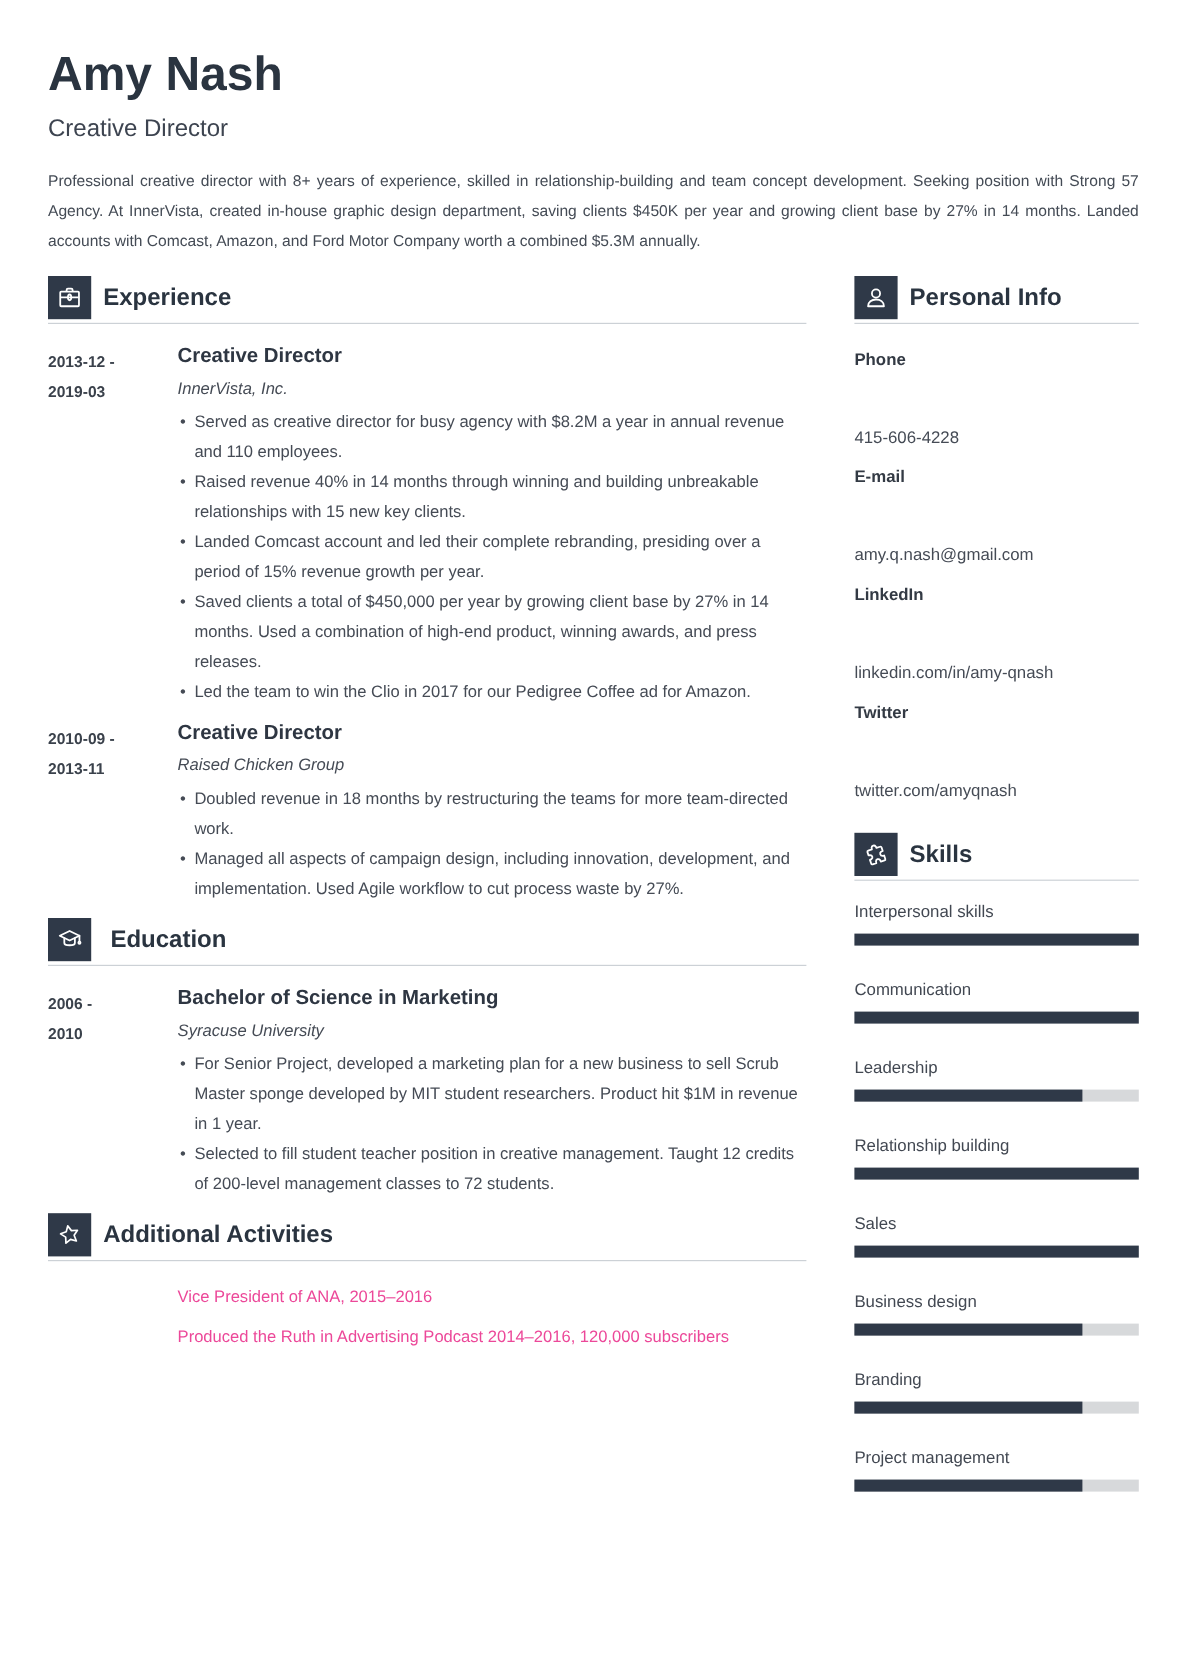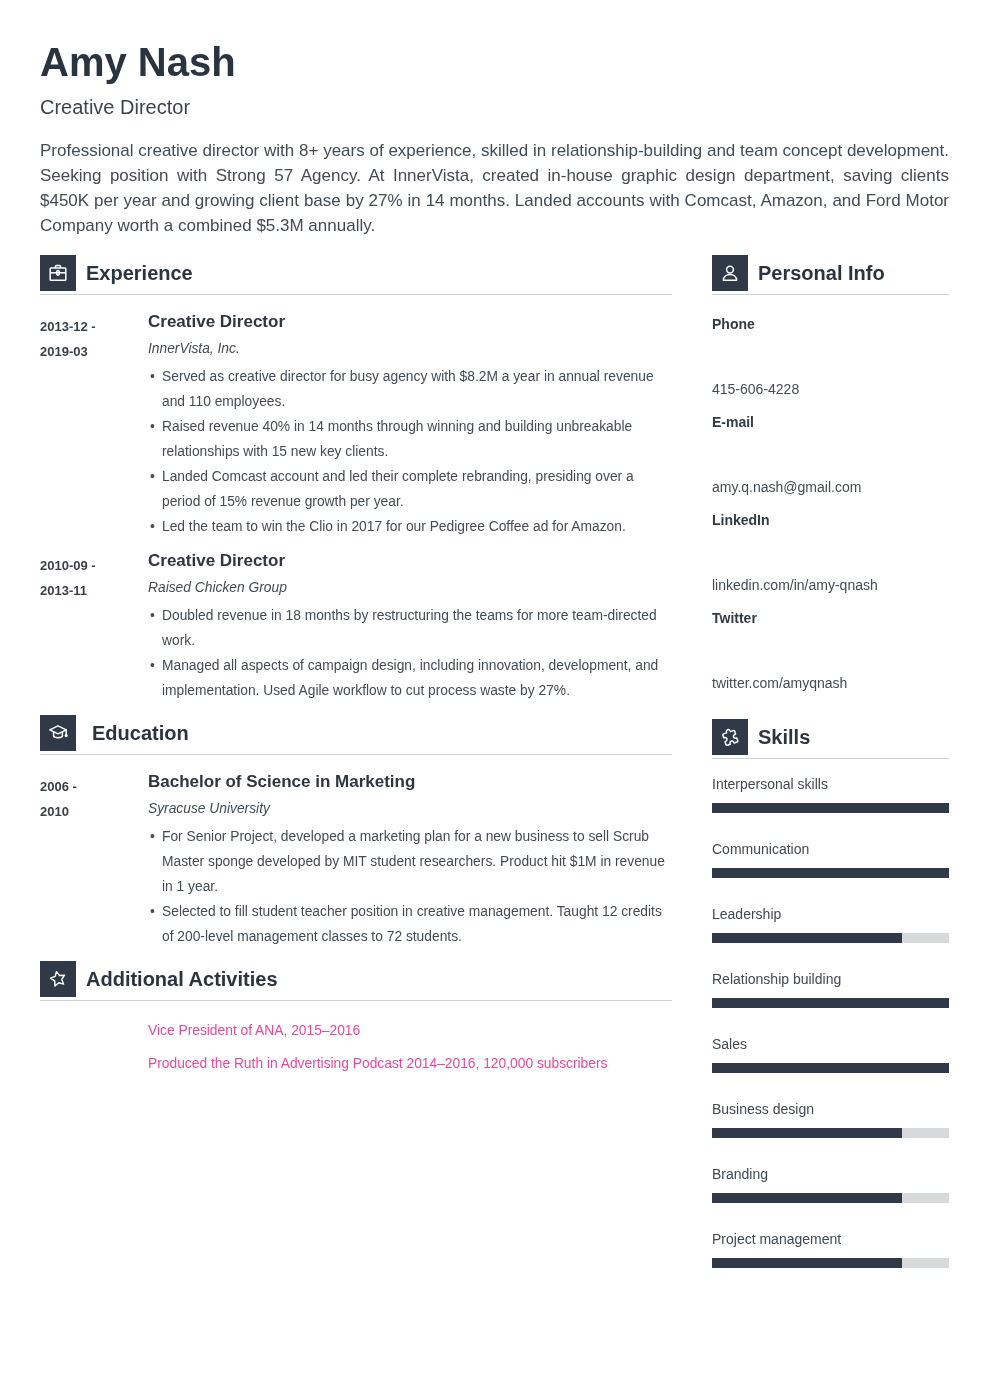--- a/index.html
+++ b/index.html
@@ -4,21 +4,21 @@
 <style>
   * { box-sizing: border-box; margin: 0; padding: 0; }
   html, body { background: #ffffff; }
   .page {
     width: 990px; height: 1400px; background: #ffffff; overflow: hidden;
     font-family: "Liberation Sans", sans-serif; color: #444b55;
     padding: 42px 41px 0 40px; position: relative;
   }
   .name { font-size: 40px; line-height: 40px; font-weight: bold; color: #2a3440; margin-bottom: 14px; }
   .subtitle { font-size: 20px; line-height: 22px; font-weight: 400; color: #3d4450; margin-bottom: 20px; }
-  .summary { font-size: 17px; line-height: 25px; color: #444b55; text-align: justify; margin-bottom: 17px; }
+  .summary { font-size: 13px; line-height: 25px; color: #444b55; text-align: justify; margin-bottom: 17px; }
 
   .columns { display: flex; gap: 40px; }
   .main-col { flex: 0 0 632px; width: 632px; }
   .side-col { flex: 0 0 237px; width: 237px; }
 
   .section-header { display: flex; align-items: center; gap: 10px; height: 36px; }
   .icon-box {
     width: 36px; height: 36px; background: #2f3948; flex: 0 0 36px;
     display: flex; align-items: center; justify-content: center;
   }
@@ -78,20 +78,21 @@
           <div>2013-12 -</div>
           <div>2019-03</div>
         </div>
         <div class="entry-body">
           <div class="entry-title">Creative Director</div>
           <div class="entry-org">InnerVista, Inc.</div>
           <ul class="bullets">
             <li>Served as creative director for busy agency with $8.2M a year in annual revenue and 110 employees.</li>
             <li>Raised revenue 40% in 14 months through winning and building unbreakable relationships with 15 new key clients.</li>
             <li>Landed Comcast account and led their complete rebranding, presiding over a period of 15% revenue growth per year.</li>
+            <li>Saved clients a total of $450,000 per year by growing client base by 27% in 14 months. Used a combination of high-end product, winning awards, and press releases.</li>
             <li>Led the team to win the Clio in 2017 for our Pedigree Coffee ad for Amazon.</li>
           </ul>
         </div>
       </div>
 
       <div class="entry">
         <div class="entry-dates">
           <div>2010-09 -</div>
           <div>2013-11</div>
         </div>

